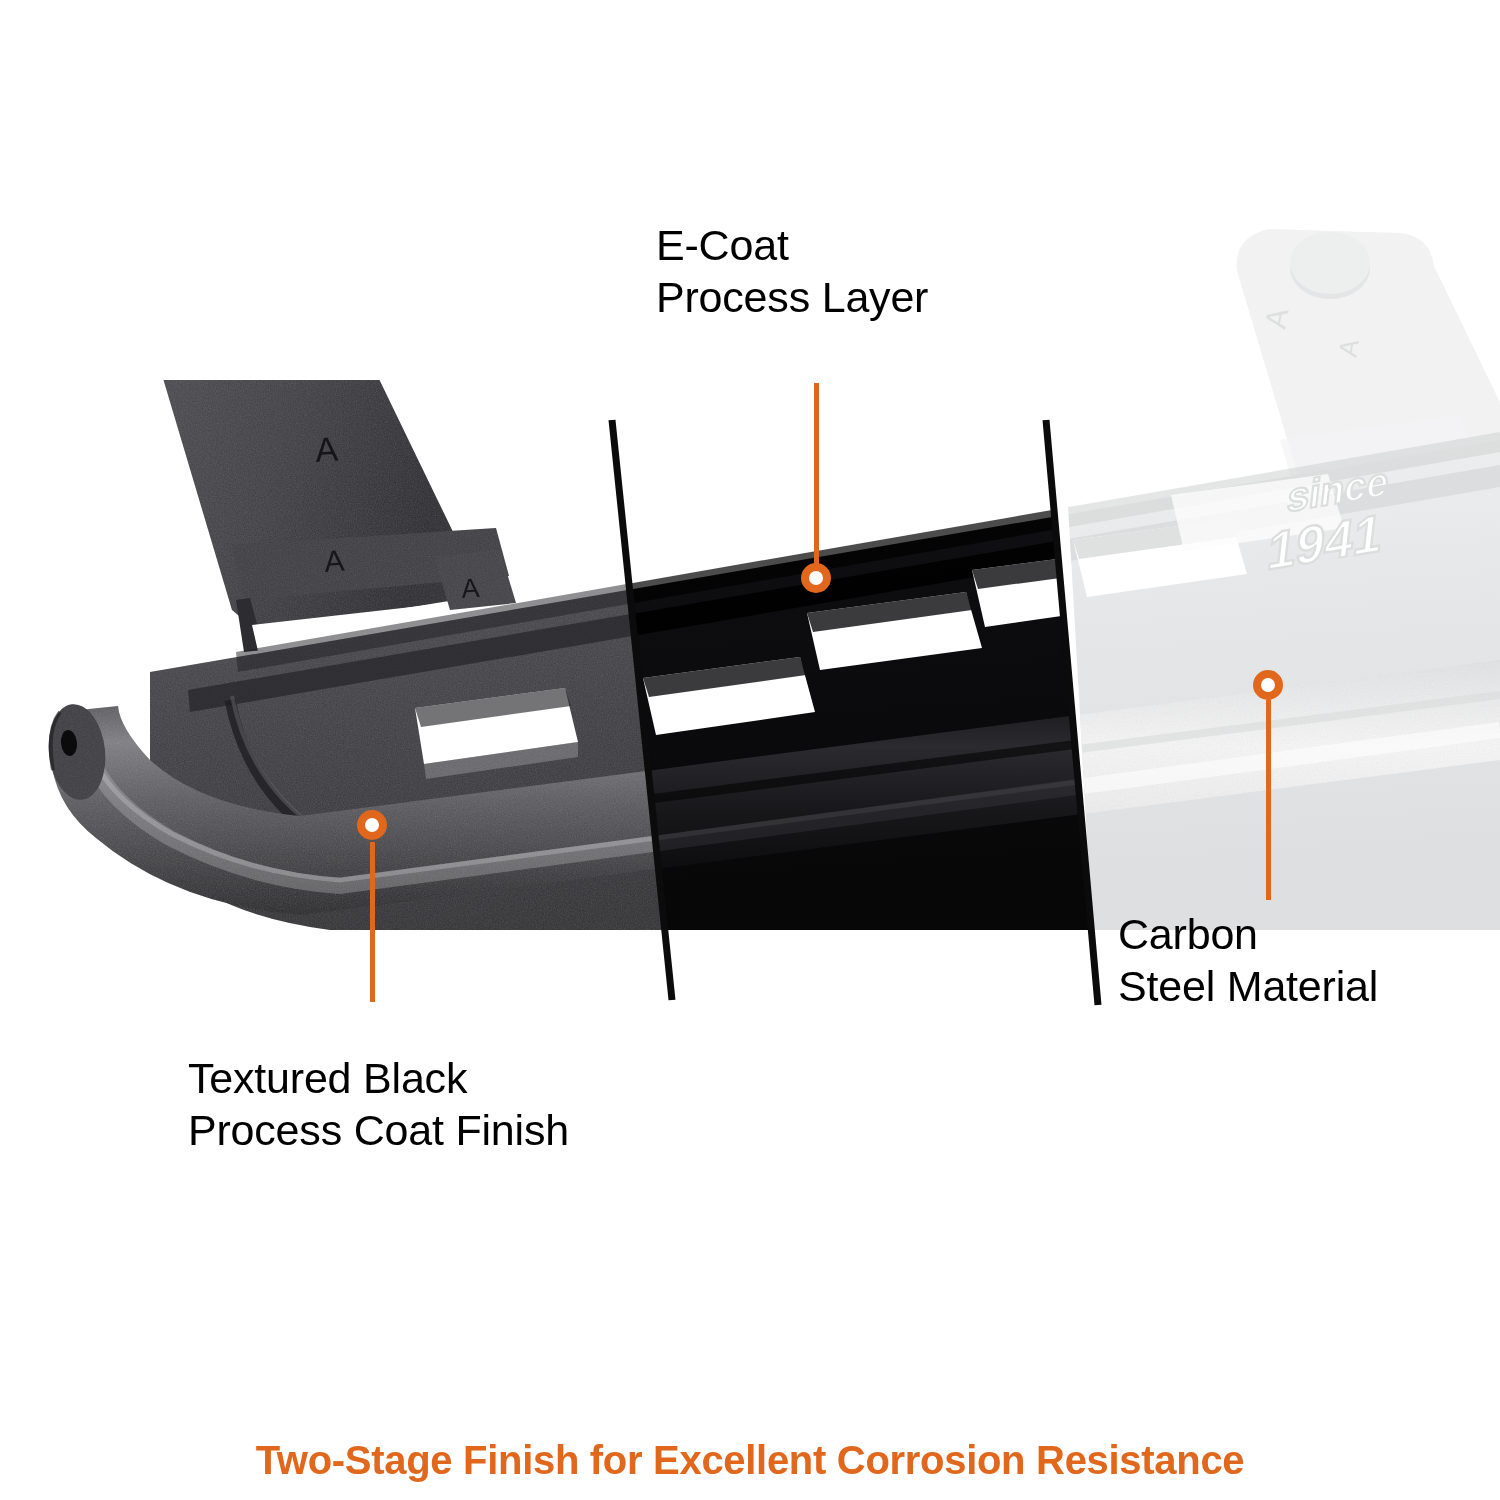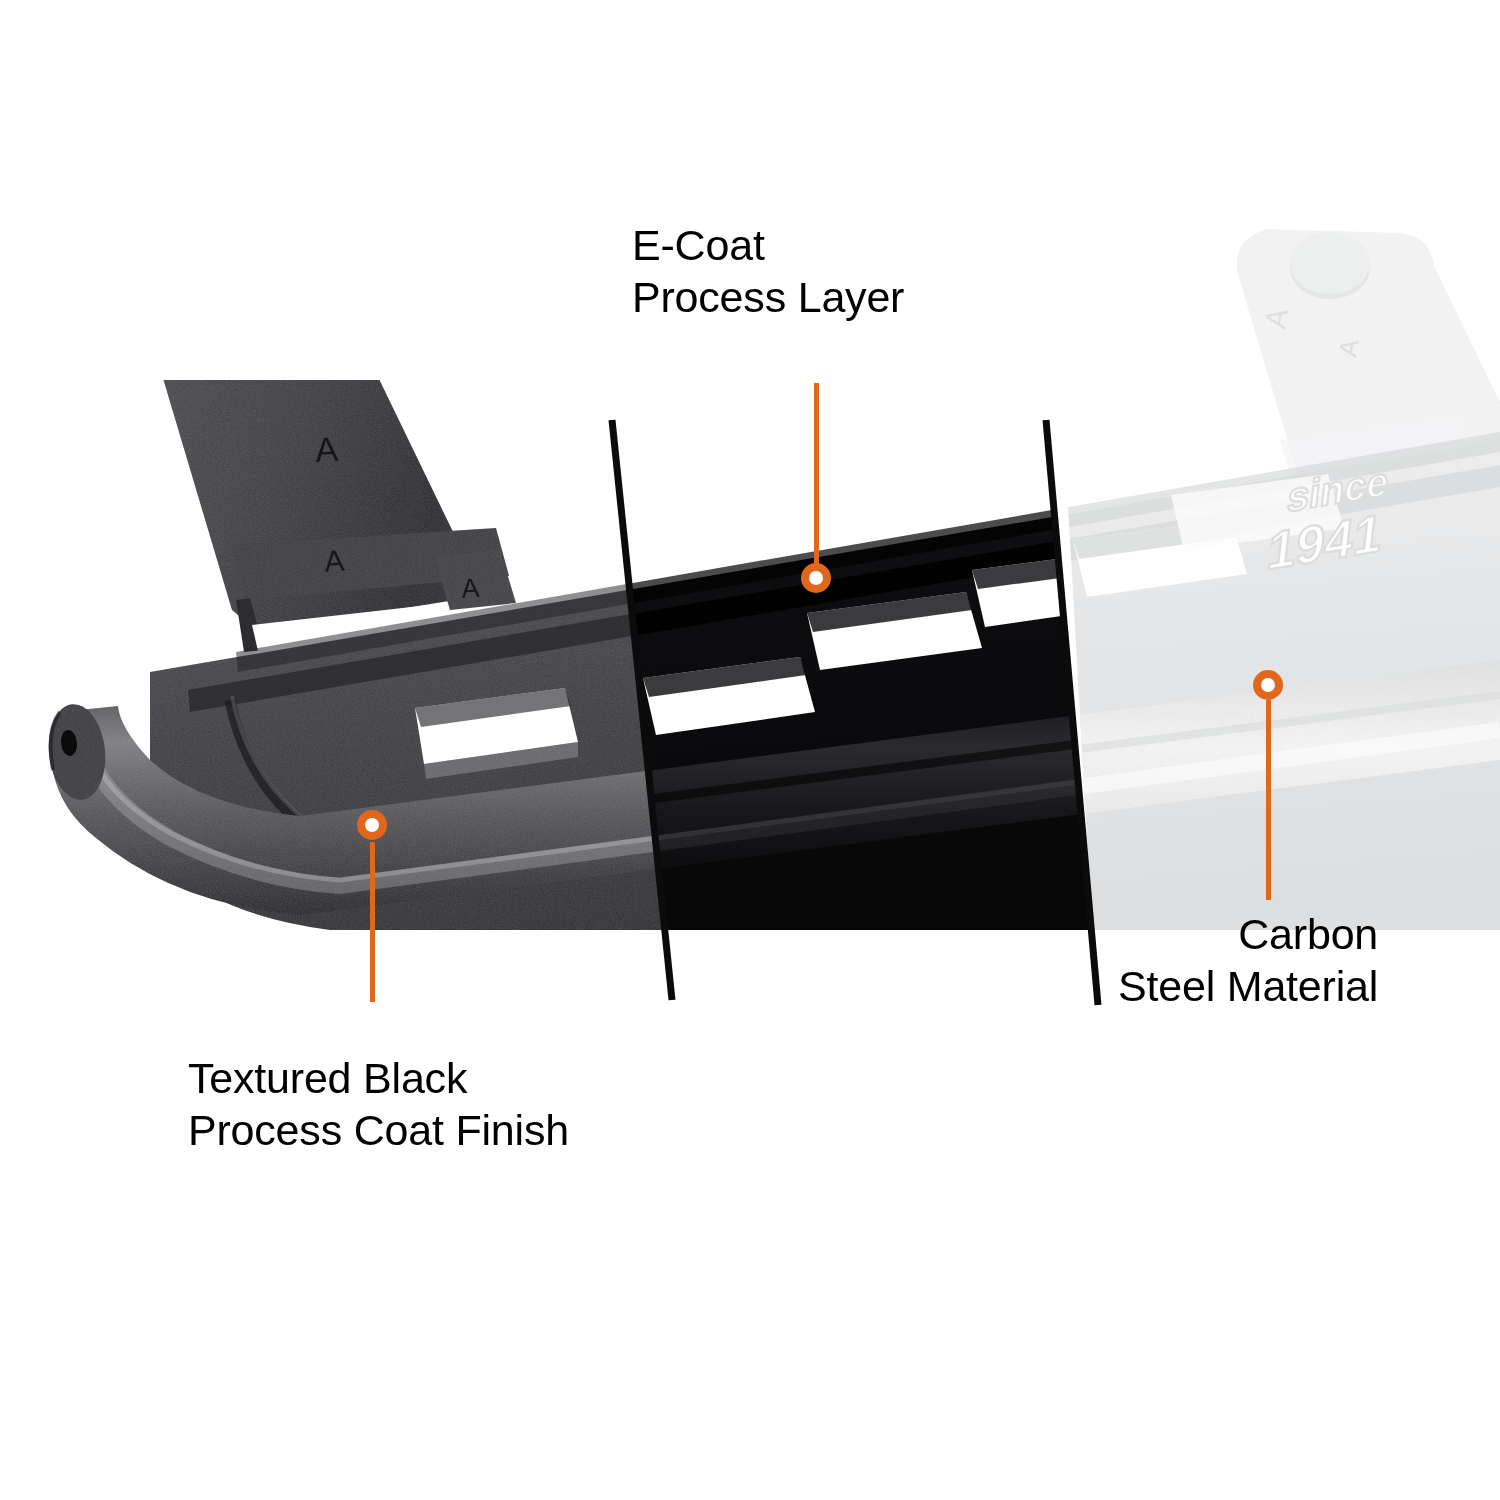--- a/index.html
+++ b/index.html
@@ -12,22 +12,22 @@
   .label {
     position:absolute;
     color:#000;
     font-family:"Liberation Sans", sans-serif;
     font-size:43px;
     font-weight:400;
     line-height:1.22;
     white-space:pre-line;
     letter-spacing:-0.2px;
   }
-  #lbl-ecoat   { left:632px; top:219px; }
-  #lbl-carbon  { left:1118px; top:908px;text-align:right; }
+  #lbl-ecoat   { left:656px; top:219px; }
+  #lbl-carbon  { left:1118px; top:908px; }
   #lbl-powder  { left:188px; top:1052px; }
 
   #caption {
     position:absolute;
     left:0; top:1438px; width:1500px;
     text-align:center;
     color:#E1671C;
     font-size:40px;
     font-weight:700;
     letter-spacing:-0.3px;
@@ -281,14 +281,15 @@
   <div id="leader-carbon" class="leader"></div>
   <div id="dot-carbon" class="dot"></div>
   <div id="lbl-carbon" class="label">Carbon
 Steel Material</div>
 
   <div id="leader-powder" class="leader"></div>
   <div id="dot-powder" class="dot"></div>
   <div id="lbl-powder" class="label">Textured Black
 Process Coat Finish</div>
 
+  <div id="caption">Two-Stage Finish for Excellent Corrosion Resistance</div>
 
 </div>
 
 </body></html>

